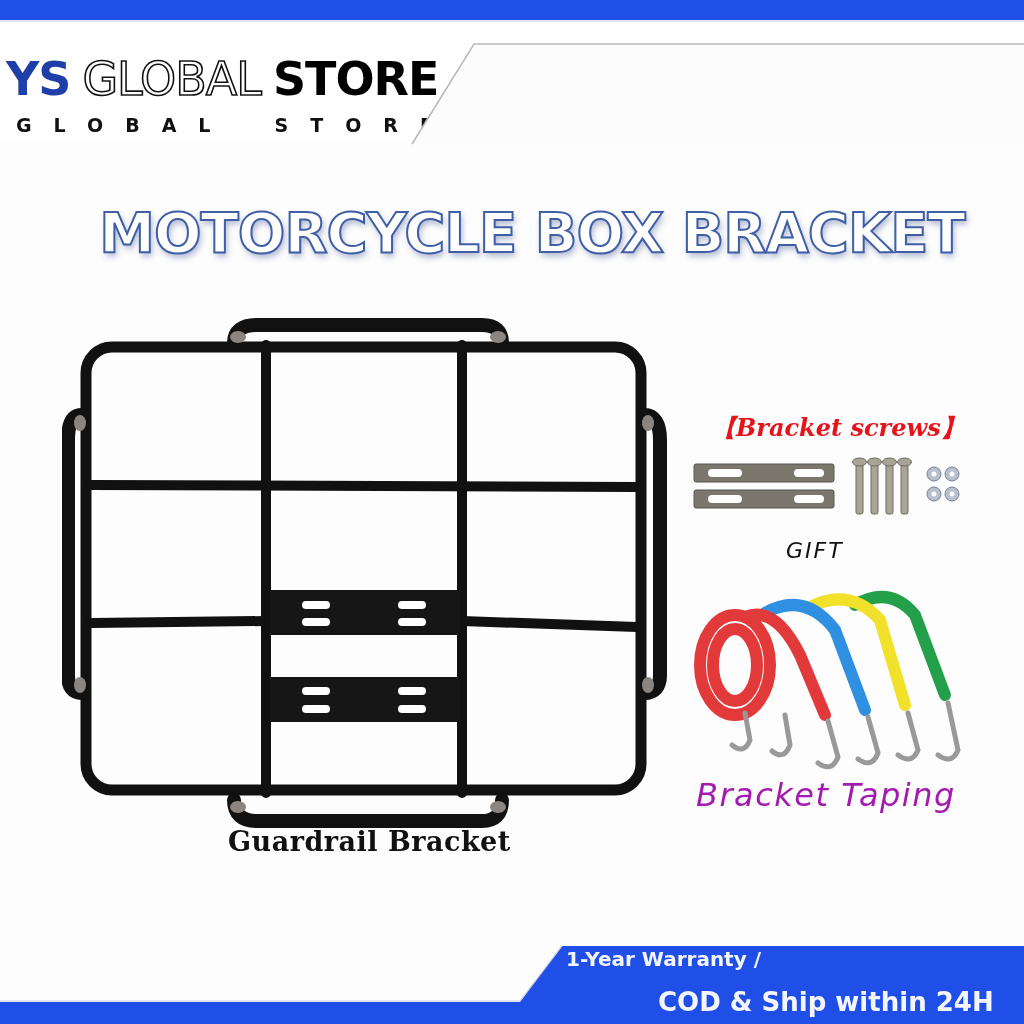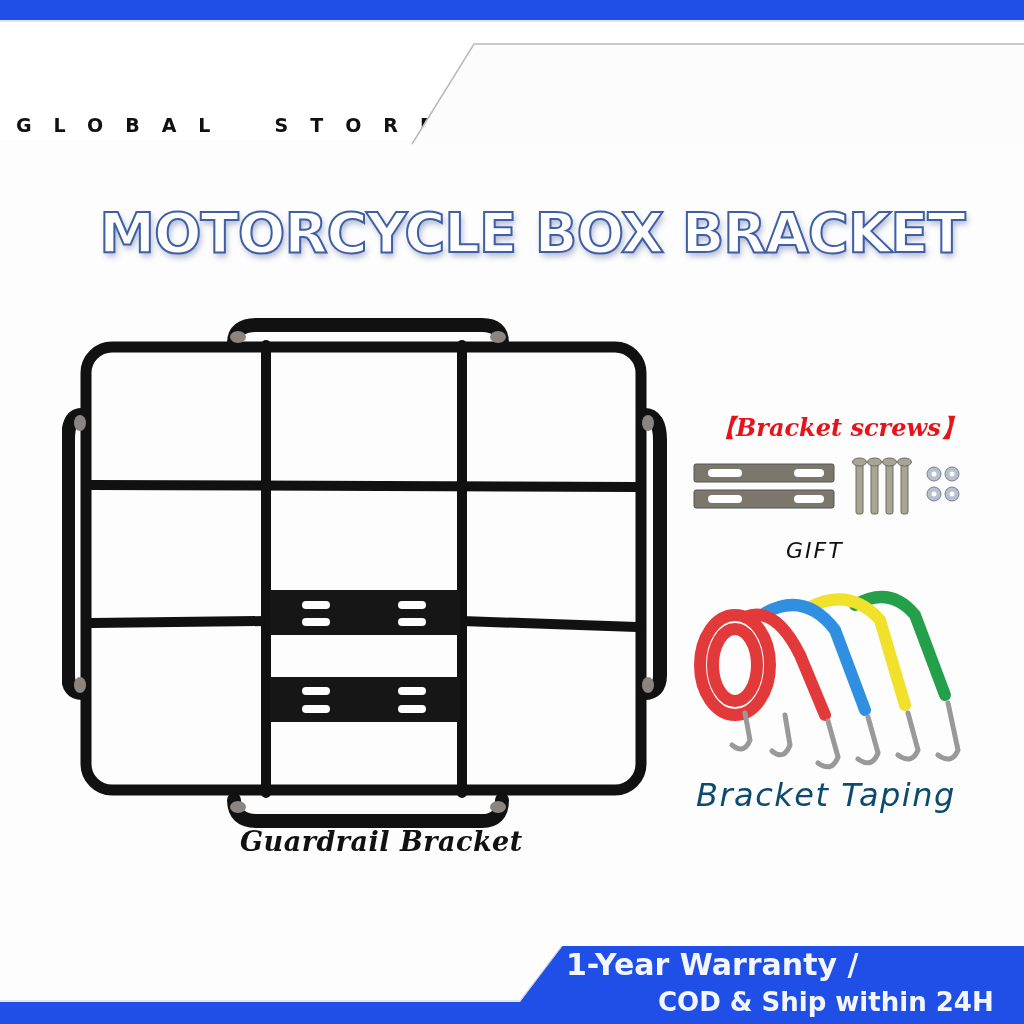--- a/index.html
+++ b/index.html
@@ -34,62 +34,67 @@
   .product-title {
     position: absolute; left: 0; width: 1024px; top: 200px; text-align: center;
     font-family: "DejaVu Sans", sans-serif; font-size: 56px; font-weight: bold; letter-spacing: -1px;
     color: #ffffff; -webkit-text-stroke: 2px #3e5fa6;
     text-shadow: 2px 4px 6px rgba(30,50,120,0.35);
     padding-left: 20px;
   }
 
   .rack { position: absolute; left: 62px; top: 315px; width: 630px; height: 520px; }
   .rack-caption {
-    position: absolute; left: 240px; top: 826px;
-    font-family: "DejaVu Serif", serif; font-style: italic; font-weight: bold; font-size: 27px; color: #111;
+    position: absolute; left: 228px; top: 826px;
+    font-family: "DejaVu Serif", serif; font-weight: bold; font-size: 27px; color: #111;
     letter-spacing: 0.5px; white-space: nowrap;
   }
 
   .screws-label {
     position: absolute; left: 712px; top: 412px;
     font-family: "DejaVu Serif", serif; font-style: italic; font-weight: bold; font-size: 24px; color: #e5141b;
     white-space: nowrap;
   }
   .screws-img { position: absolute; left: 690px; top: 452px; width: 290px; height: 70px; }
 
   .gift-label {
     position: absolute; left: 786px; top: 538px;
     font-family: "DejaVu Sans", sans-serif; font-style: italic; font-size: 22px; color: #111; letter-spacing: 2px;
   }
   .straps { position: absolute; left: 690px; top: 575px; width: 290px; height: 200px; }
   .straps-label {
     position: absolute; left: 696px; top: 776px;
-    font-family: "DejaVu Sans", sans-serif; font-style: italic; font-size: 32px; color: #0c4a6e; letter-spacing: 1.5px;
+    font-family: "DejaVu Sans", sans-serif; font-style: italic; font-size: 32px; color: #a21caf; letter-spacing: 1.5px;
     white-space: nowrap;
   }
 
   .bottom-banner {
     position: absolute; left: 0; top: 946px; width: 1024px; height: 78px;
   }
   .bottom-banner svg { position: absolute; left: 0; top: 0; }
   .warranty-line1 {
     position: absolute; left: 566px; top: 947px;
-    font-family: "DejaVu Sans", sans-serif; font-weight: bold; font-size: 30px; color: #f4f6ff; white-space: nowrap;
+    font-family: "DejaVu Sans", sans-serif; font-weight: bold; font-size: 20px; color: #f4f6ff; white-space: nowrap;
   }
   .warranty-line2 {
     position: absolute; left: 658px; top: 987px;
     font-family: "DejaVu Sans", sans-serif; font-weight: bold; font-size: 26px; color: #f4f6ff; white-space: nowrap; text-align: center;
   }
 </style>
 </head>
 <body>
 
 <div class="top-bar"></div>
 
 <div class="brand-panel">
+  <div class="brand-title">
+    <span class="brand-ys">YS</span>
+    <span class="brand-global">GLOBAL</span>
+    <span class="brand-store">STORE</span>
+  </div>
   <div class="brand-sub">
     <span>GLOBAL</span><span>STORE</span>
   </div>
 </div>
 <div class="brand-divider"></div>
 <svg class="brand-divider-line" width="1024" height="150" style="position:absolute;left:0;top:0">
   <polyline points="412,144 474,44 1024,44" fill="none" stroke="#b9b9b9" stroke-width="1.5"></polyline>
 </svg>
 
 <div class="product-title">MOTORCYCLE BOX BRACKET</div>

